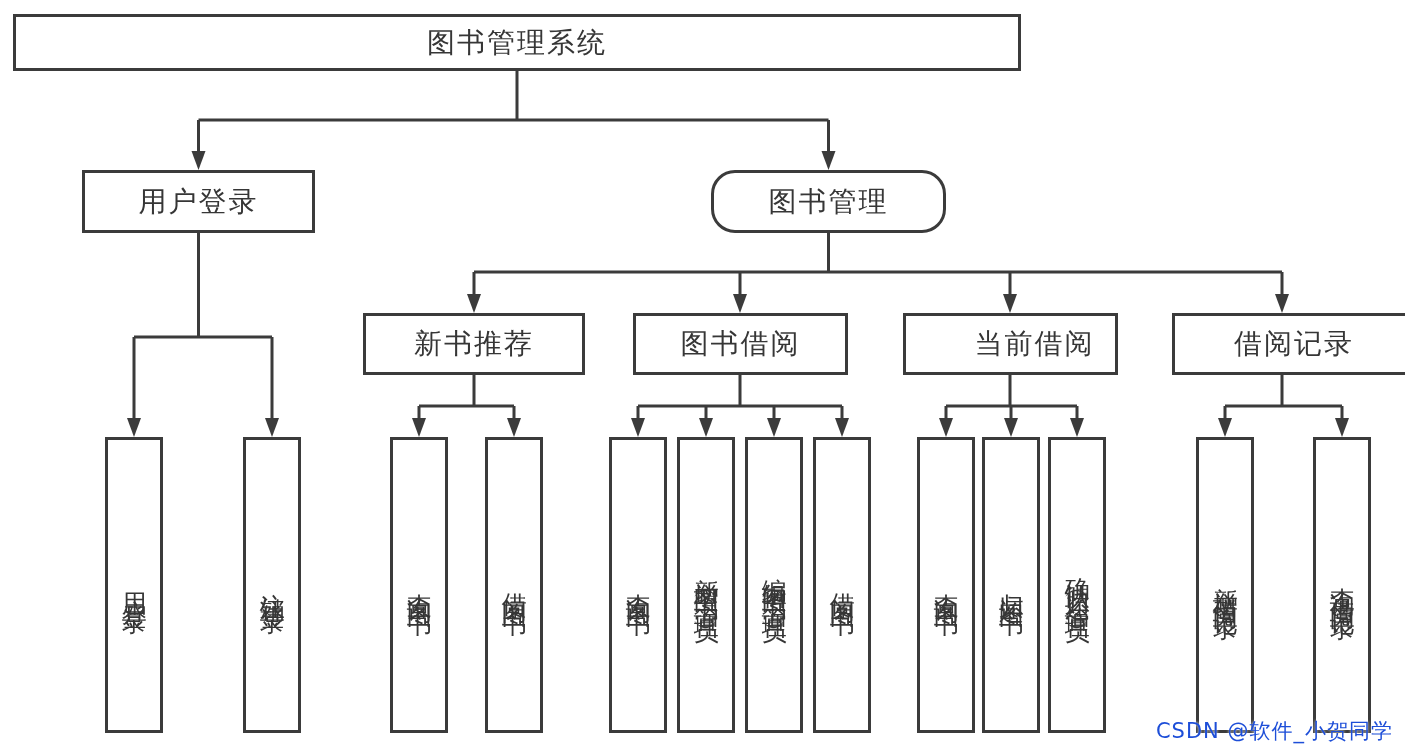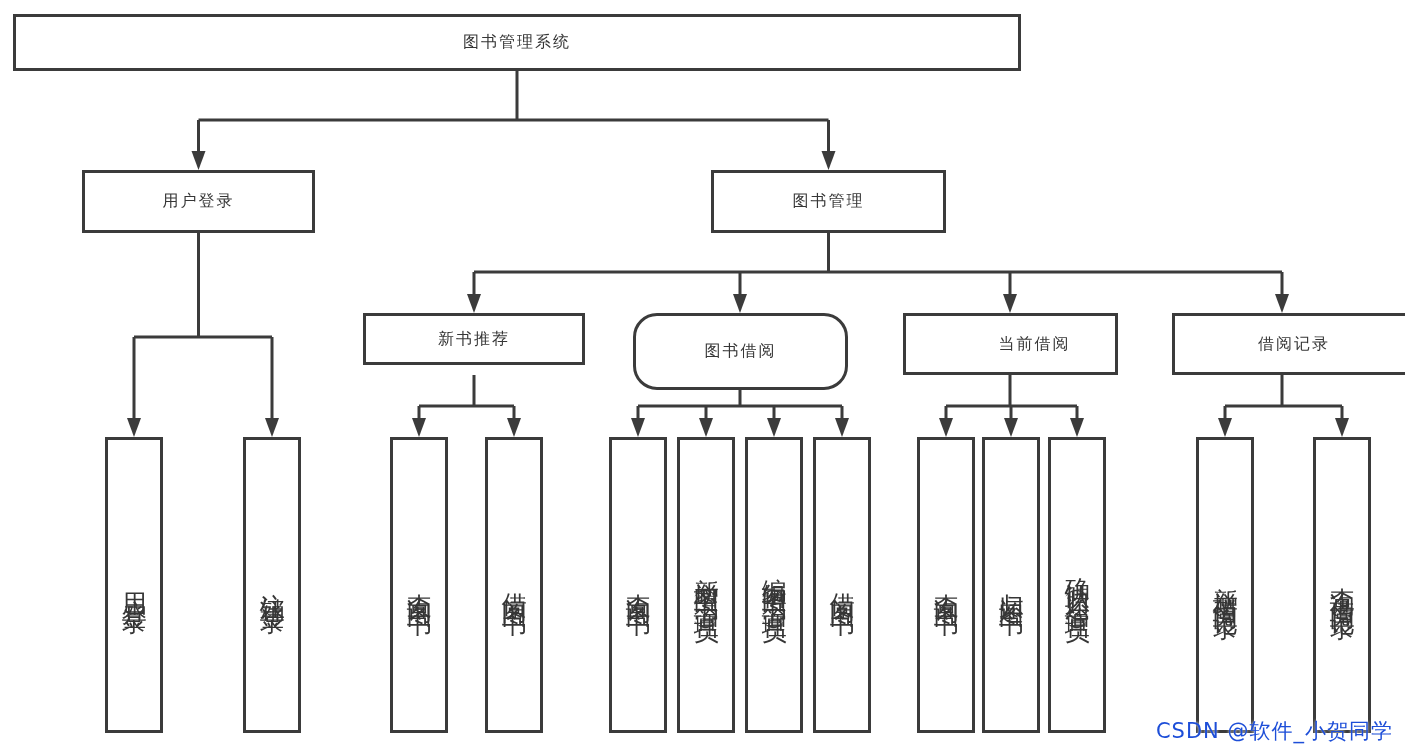--- a/index.html
+++ b/index.html
@@ -6,21 +6,21 @@
   .canvas {
     position:relative; width:1405px; height:747px; background:#ffffff;
     font-family:"DejaVu Sans","Liberation Sans",sans-serif; overflow:hidden;
   }
   svg.lines { position:absolute; left:0; top:0; width:1405px; height:747px; }
   .node {
     position:absolute; box-sizing:border-box;
     border:3px solid #3b3b3b; background:#ffffff; color:#363636;
     display:flex; align-items:center; justify-content:center; text-align:center;
   }
-  .hbox { font-size:16px; letter-spacing:2px; font-weight:400; }
+  .hbox { font-size:28px; letter-spacing:2px; font-weight:400; }
   .vbox .vtext {
     writing-mode:vertical-rl; text-orientation:mixed;
     font-size:25px; letter-spacing:6px; line-height:1.1;
   }
   .watermark {
     position:absolute; right:12px; bottom:2px; z-index:5;
     font-size:21px; color:#1d4ed8; letter-spacing:1px;
     text-shadow:0 0 3px #ffffff;
   }
 </style>
@@ -69,28 +69,28 @@
     </g>
   </svg>
 
   <div class="node hbox" style="left:13px;top:14px;width:1008px;height:57px;">
     <span>图书管理系统</span>
   </div>
 
   <div class="node hbox" style="left:82px;top:170px;width:233px;height:63px;">
     <span>用户登录</span>
   </div>
-  <div class="node hbox" style="left:711px;top:170px;width:235px;height:63px;">
+  <div class="node hbox" style="left:711px;top:170px;width:235px;height:63px;border-radius:24px;">
     <span>图书管理</span>
   </div>
 
-  <div class="node hbox" style="left:363px;top:313px;width:222px;height:52px;">
+  <div class="node hbox" style="left:363px;top:313px;width:222px;height:62px;">
     <span>新书推荐</span>
   </div>
-  <div class="node hbox" style="left:633px;top:313px;width:215px;height:77px;border-radius:24px;">
+  <div class="node hbox" style="left:633px;top:313px;width:215px;height:62px;">
     <span>图书借阅</span>
   </div>
   <div class="node hbox" style="left:903px;top:313px;width:215px;height:62px;padding-left:48px;">
     <span>当前借阅</span>
   </div>
   <div class="node hbox" style="left:1172px;top:313px;width:244px;height:62px;">
     <span>借阅记录</span>
   </div>
 
   <div class="node vbox" style="left:105px;top:437px;width:58px;height:296px;">

